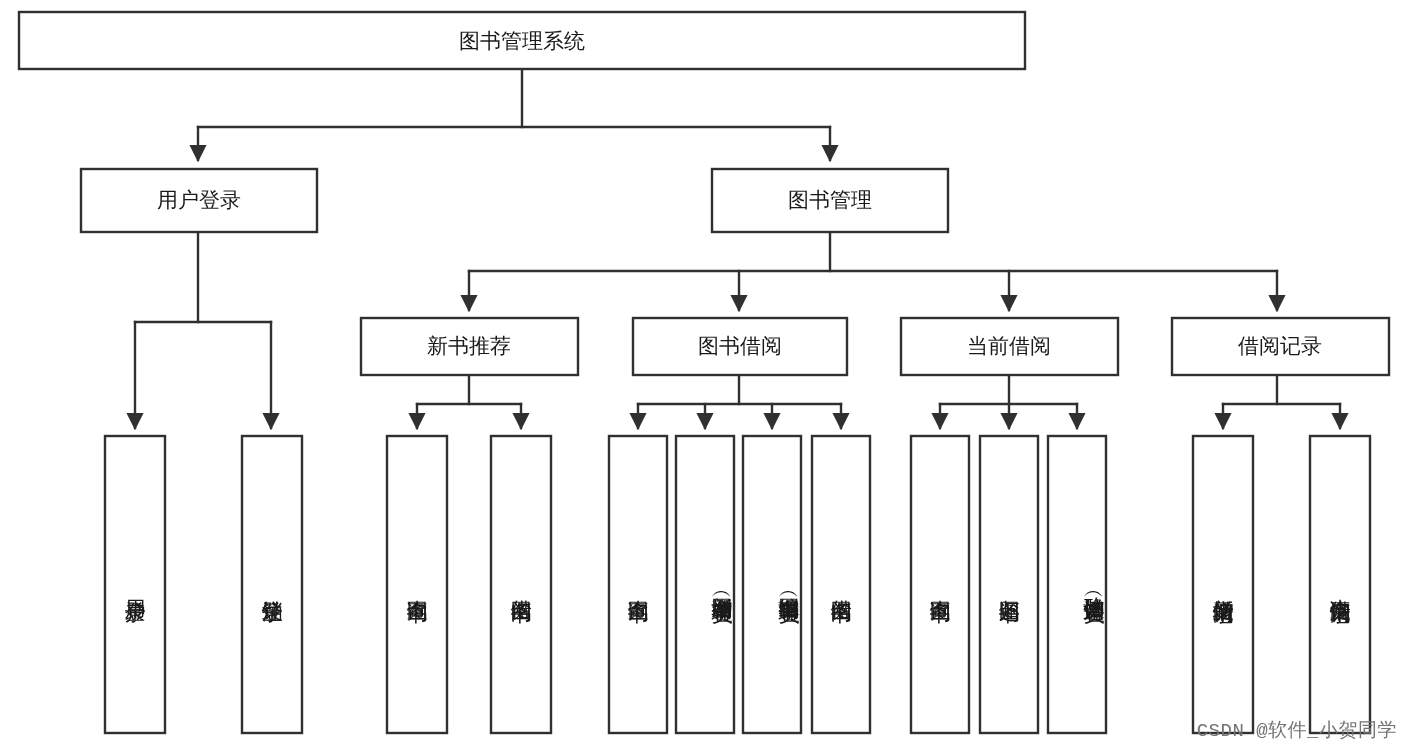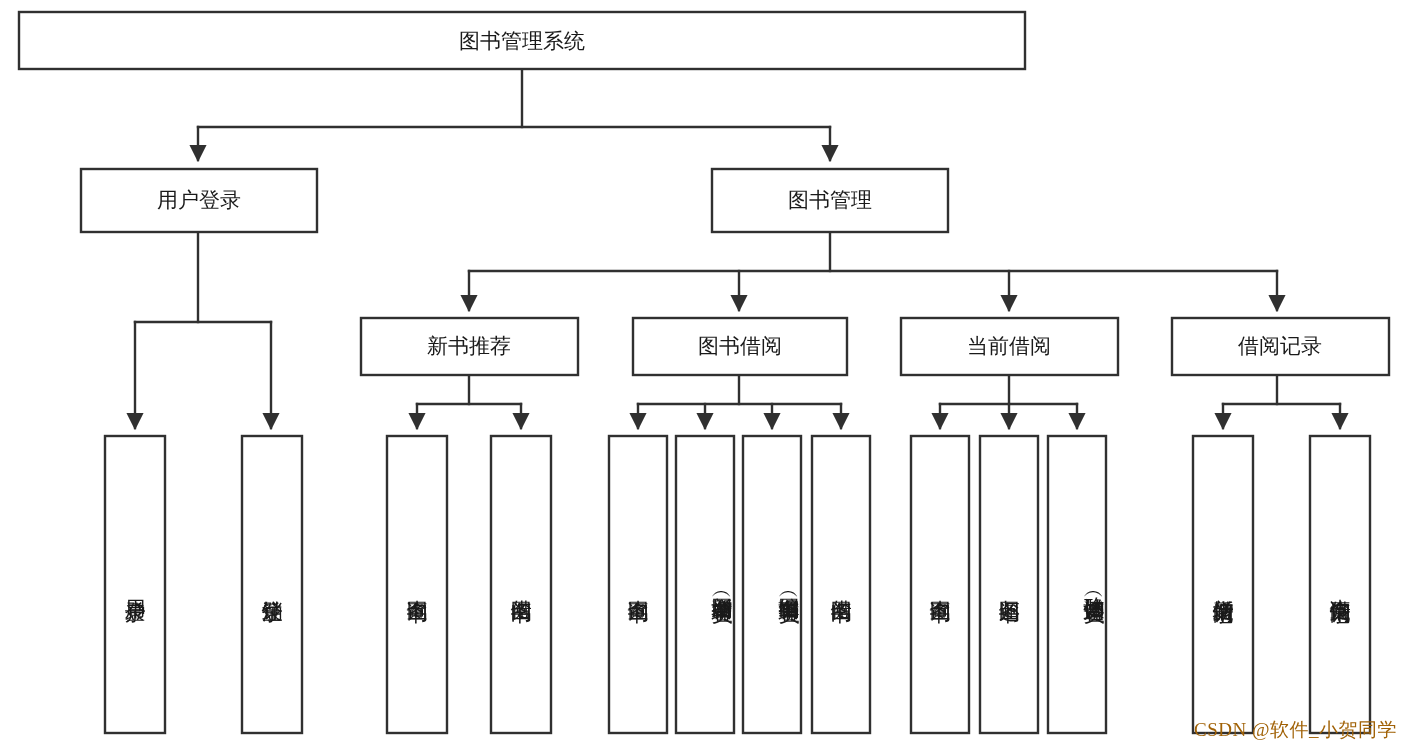--- a/index.html
+++ b/index.html
@@ -57,23 +57,23 @@
     color: #1a1a1a;
     letter-spacing: 1px;
     text-align: center;
     white-space: nowrap;
     user-select: none;
   }
   .watermark {
     position: absolute;
     right: 8px;
     bottom: 4px;
-    font-family: Liberation Serif, serif;
+    font-family: Liberation Mono, monospace;
     font-size: 19px;
-    color: #a16207;
+    color: #737373;
     letter-spacing: 0.5px;
     white-space: nowrap;
     pointer-events: none;
   }
 </style>
 </head>
 <body>
 
 <div id="canvas">
 

